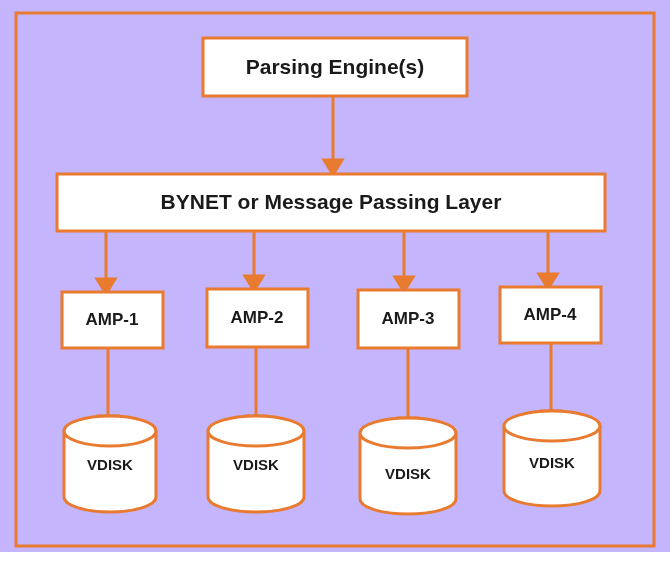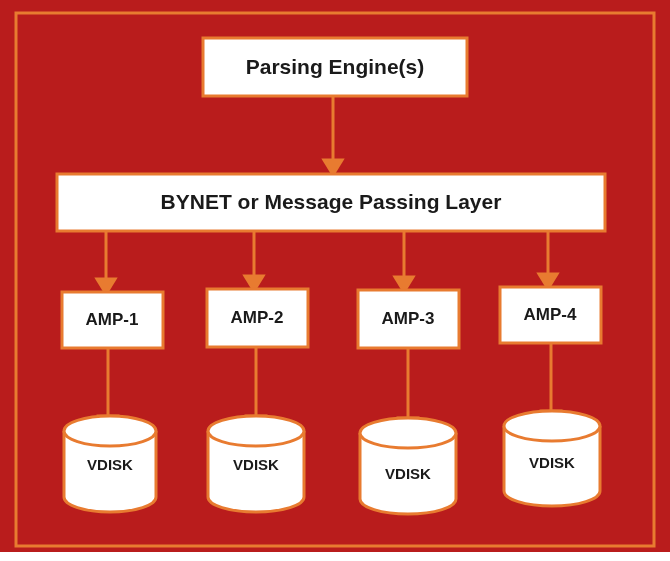--- a/index.html
+++ b/index.html
@@ -10,21 +10,21 @@
   body {
     width: 670px;
     height: 561px;
     font-family: "Liberation Sans", sans-serif;
     overflow: hidden;
   }
   #diagram-root {
     position: relative;
     width: 670px;
     height: 552px;
-    background: #b91c1c;
+    background: #c4b5fd;
   }
   svg#arch-svg {
     display: block;
     width: 670px;
     height: 561px;
   }
   .box-rect {
     fill: #ffffff;
     stroke: #e87b30;
     stroke-width: 3;

